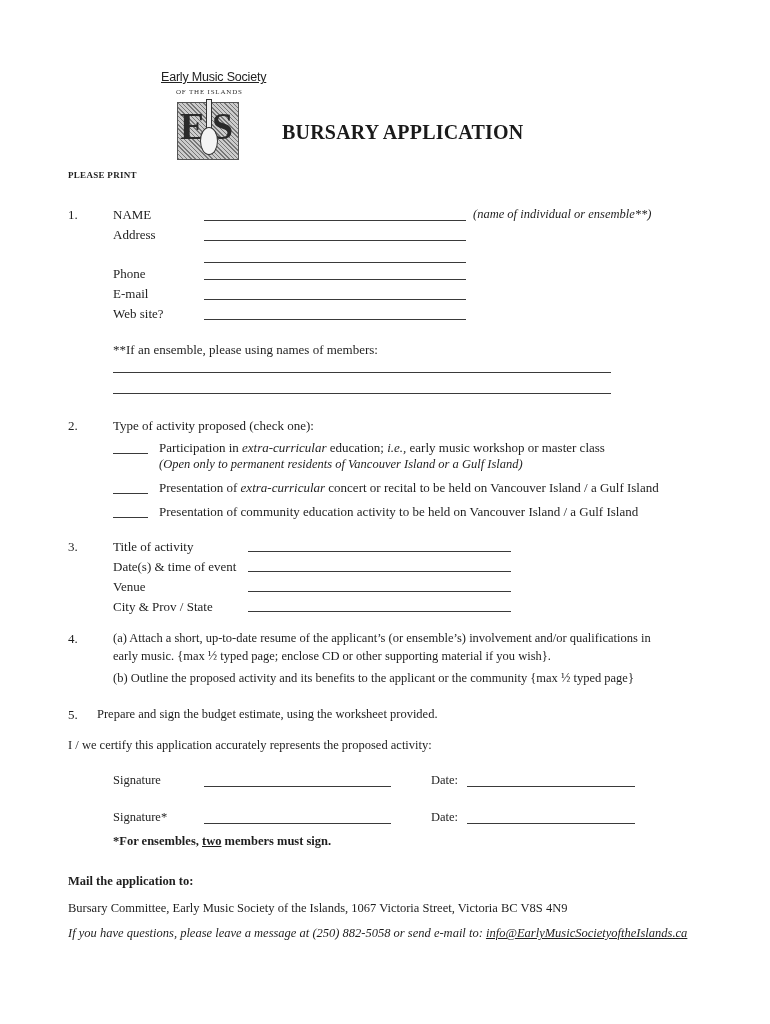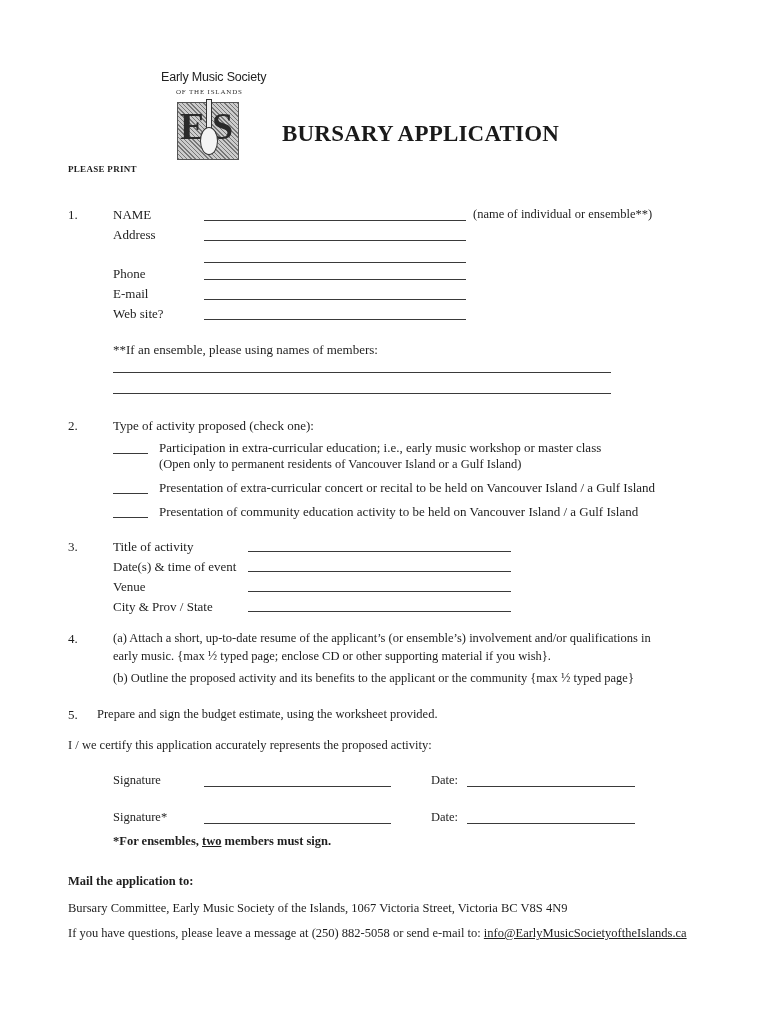--- a/index.html
+++ b/index.html
@@ -4,65 +4,65 @@
 <style>
   html, body { margin: 0; padding: 0; background: #ffffff; }
   body {
     width: 770px; height: 1024px; position: relative; overflow: hidden;
     font-family: "Liberation Serif", "DejaVu Serif", serif;
     color: #1e1e1e;
   }
   .abs { position: absolute; white-space: nowrap; }
   .t13 { font-size: 13px; }
   .t12 { font-size: 12.5px; }
-  .it { }
+  .it { font-style: italic; }
   .bold { font-weight: bold; }
   .hline { position: absolute; border-bottom: 1px solid #3a3a3a; height: 0; }
 
   
-  .logo-title { font-family: "Liberation Sans", sans-serif; font-size: 12.5px; color:#222; letter-spacing: -0.2px; }
+  .logo-title { font-family: "Liberation Sans", sans-serif; font-size: 12.5px; color:#222; letter-spacing: -0.2px; text-decoration: underline; }
   .logo-sub { font-family: "Liberation Serif", serif; font-size: 7px; letter-spacing: 0.8px; color:#333; }
   .logo-art {
     position: absolute; left: 177px; top: 102px; width: 60px; height: 56px;
     background:
       repeating-linear-gradient(45deg, #777 0 1px, #ccc 1px 3px),
       #999;
     border: 1px solid #555;
   }
   .logo-art .big-letter {
     position: absolute; top: 4px; font-family: "Liberation Serif", serif;
     font-size: 38px; font-weight: bold; color: #2a2a2a; line-height: 1;
   }
   .logo-art .lute-body {
     position: absolute; left: 22px; top: 24px; width: 16px; height: 26px;
     border-radius: 50%; background: #f4f4f4; border: 1px solid #333;
   }
   .logo-art .lute-neck {
     position: absolute; left: 28px; top: -4px; width: 4px; height: 30px;
     background: #f0f0f0; border: 1px solid #333;
   }
-  .title { font-family: "Liberation Serif", serif; font-weight: bold; font-size: 23px; color:#1a1a1a; letter-spacing: 0.2px; }
+  .title { font-family: "Liberation Serif", serif; font-weight: bold; font-size: 20px; color:#1a1a1a; letter-spacing: 0.2px; }
   .please { font-size: 9px; font-weight: bold; letter-spacing: 0.3px; }
   .email-link { text-decoration: underline; }
   .u { text-decoration: underline; }
 </style>
 </head>
 <body>
 
 <div class="abs logo-title" style="left:161px; top:70px;">Early Music Society</div>
 <div class="abs logo-sub" style="left:176px; top:88px;">OF THE ISLANDS</div>
 <div class="logo-art">
   <span class="big-letter" style="left:2px;">E</span>
   <span class="big-letter" style="left:34px;">S</span>
   <span class="lute-neck"></span>
   <span class="lute-body"></span>
 </div>
 
 <div class="abs title" style="left:282px; top:121px;">BURSARY APPLICATION</div>
-<div class="abs please" style="left:68px; top:164px;text-align:center;">PLEASE PRINT</div>
+<div class="abs please" style="left:68px; top:170px;text-align:center;">PLEASE PRINT</div>
 
 <div class="abs t13" style="left:68px; top:207px;">1.</div>
 
 <div class="abs t13" style="left:113px; top:207px;">NAME</div>
 <div class="hline" style="left:204px; top:220px; width:262px;"></div>
 <div class="abs t12 it" style="left:473px; top:207px;">(name of individual or ensemble**)</div>
 
 <div class="abs t13" style="left:113px; top:227px;">Address</div>
 <div class="hline" style="left:204px; top:240px; width:262px;"></div>
 <div class="hline" style="left:204px; top:262px; width:262px;"></div>

